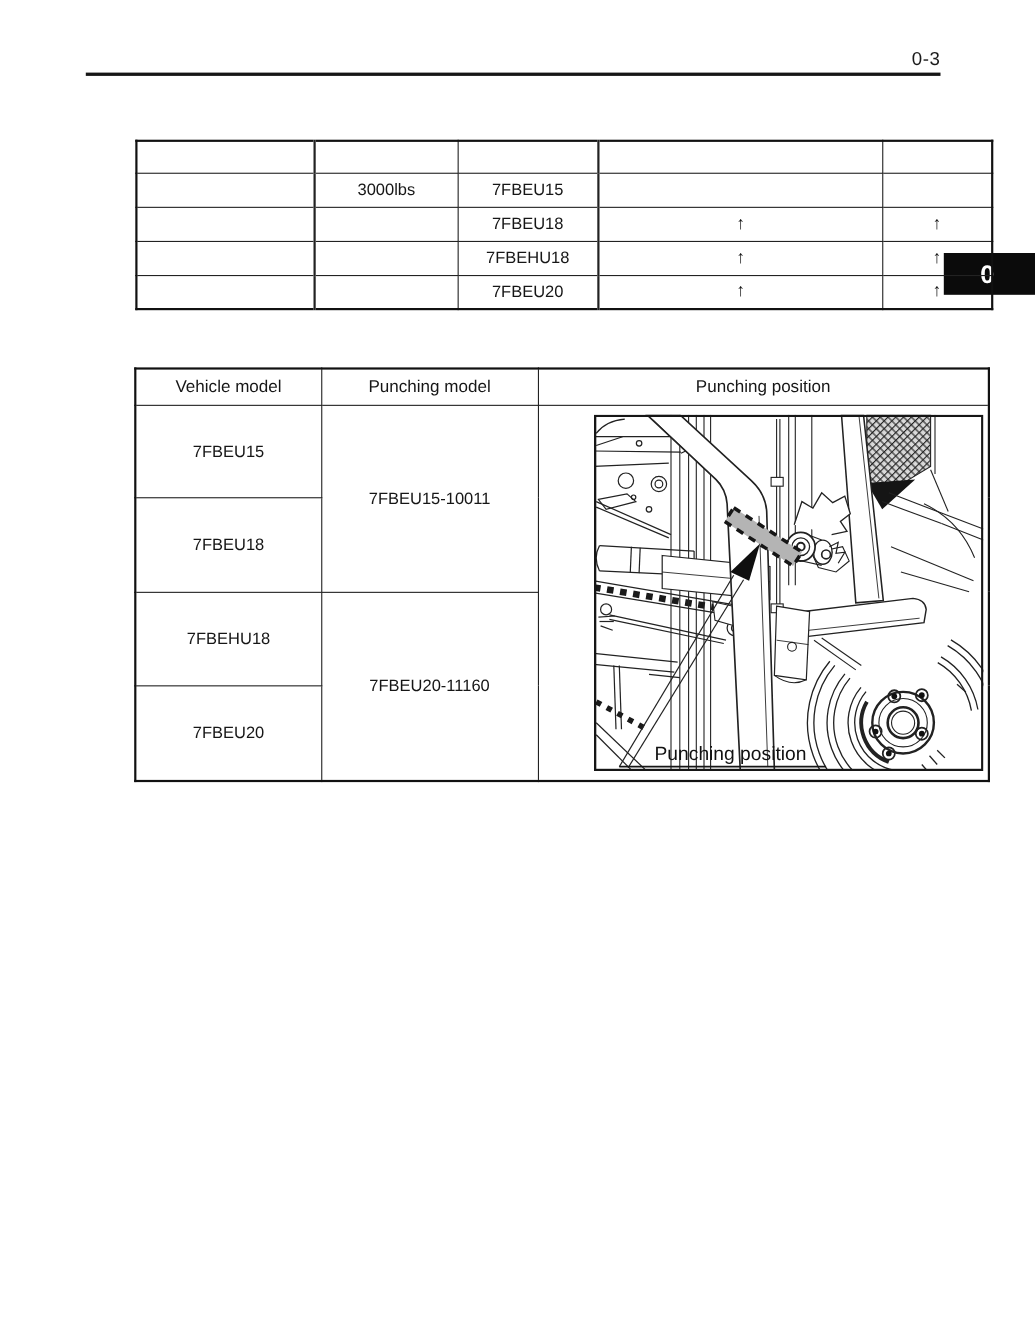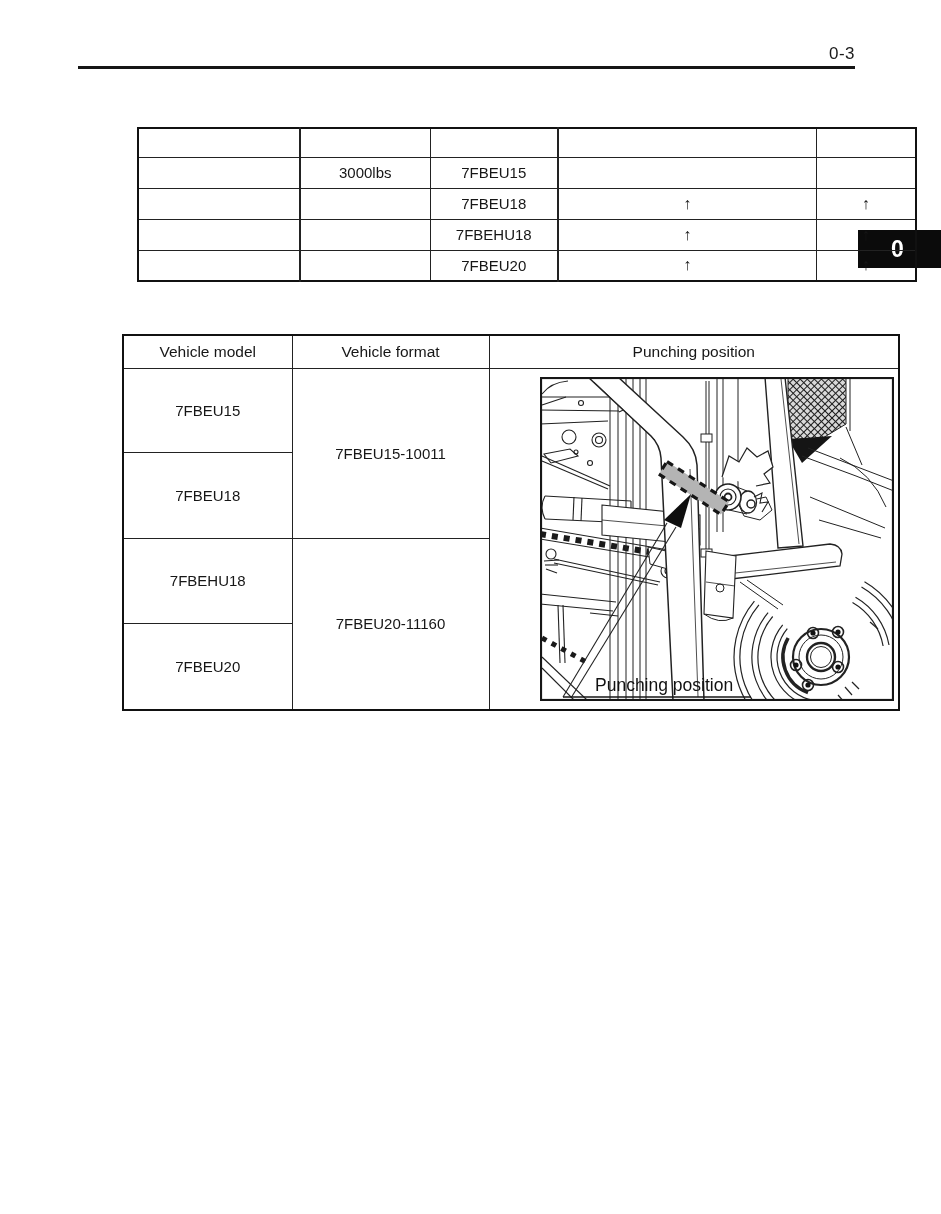--- a/index.html
+++ b/index.html
@@ -7,21 +7,21 @@
         font-family:"Liberation Sans","DejaVu Sans",sans-serif;color:#1a1a1a;overflow:hidden;}
   .pos{position:absolute;}
   .page-number{left:790px;top:44px;width:65px;text-align:right;font-size:17px;letter-spacing:.5px;}
   .header-rule{left:78px;top:66px;width:777px;height:3px;background:#161616;}
   .section-tab{left:858px;top:230px;width:83px;height:38px;background:#0b0b0b;color:#fff;
                display:flex;align-items:center;justify-content:center;font-size:23px;font-weight:bold;
                padding-right:4px;box-sizing:border-box;}
   table{border-collapse:collapse;table-layout:fixed;}
   td,th{padding:0;margin:0;text-align:center;vertical-align:middle;
         font-size:15px;font-weight:normal;color:#161616;}
-  .spec-table{left:89px;top:127px;padding-left:48px;}
+  .spec-table{left:75px;top:127px;padding-left:48px;}
   .spec-table table{border:2px solid #111;}
   .spec-table td{border:1px solid #222;}
   .spec-table td.thickr{border-right-width:2px;}
   .spec-table .arrow{font-size:16px;}
   .punch-table{left:74px;top:334px;padding-left:48px;}
   .punch-table table{border:2px solid #111;}
   .punch-table td,.punch-table th{border:1px solid #222;}
   .punch-table th{font-size:15.5px;}
   .figure-cell{position:relative;}
   .figure-svg{position:absolute;left:50px;top:8px;}
@@ -91,21 +91,21 @@
   <div class="pos punch-table">
     <table>
       <colgroup>
           <col style="width:169px">
           <col style="width:197px">
           <col style="width:410px">
         </colgroup>
       <tbody>
           <tr style="height:33px">
         <th>Vehicle model</th>
-        <th>Vehicle format</th>
+        <th>Punching model</th>
         <th>Punching position</th>
       </tr>
       <tr style="height:84px">
         <td>7FBEU15</td>
         <td rowspan="2">7FBEU15-10011</td>
         <td rowspan="4" class="figure-cell">
 
           <svg class="figure-svg" width="354" height="324" viewBox="0 0 354 324">
             <defs>
               <pattern id="mesh" width="5" height="5" patternUnits="userSpaceOnUse" patternTransform="rotate(45)">

